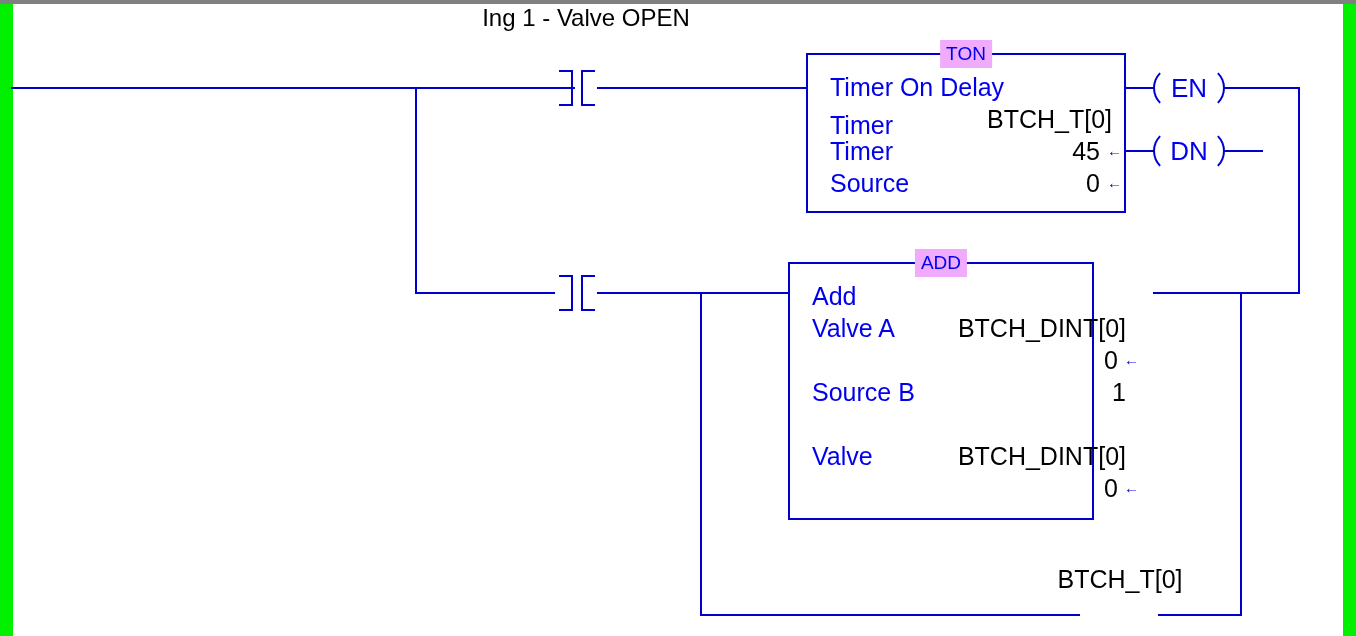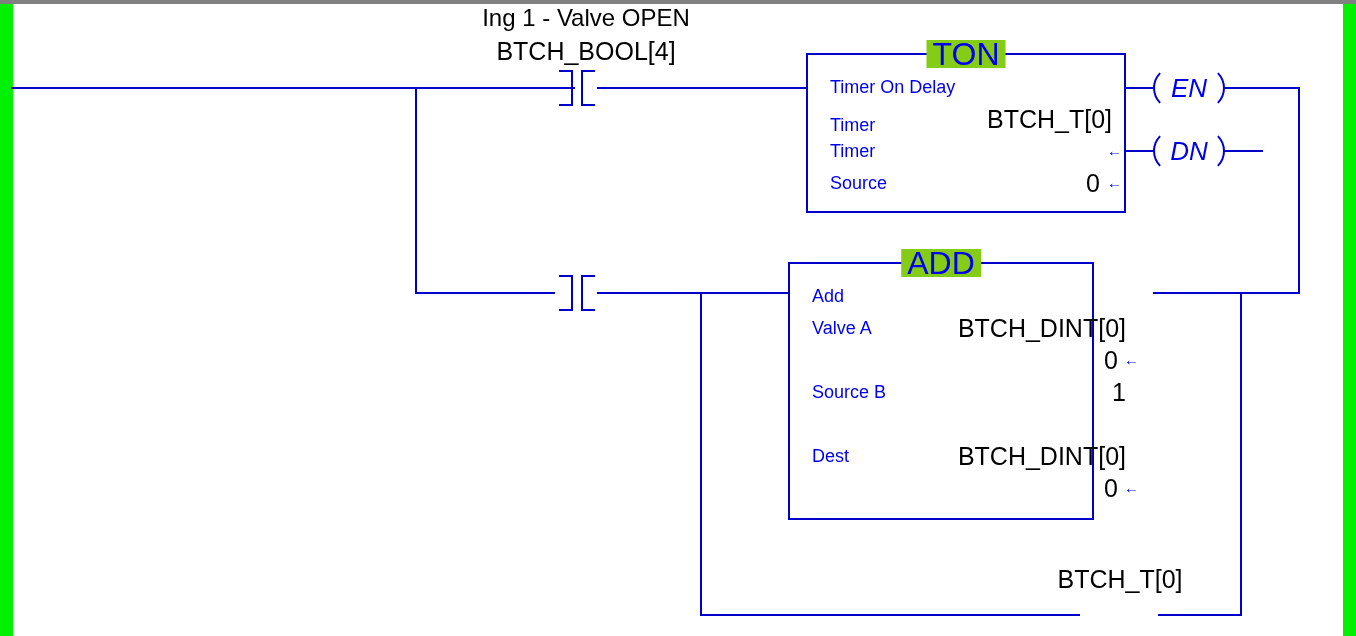--- a/index.html
+++ b/index.html
@@ -52,31 +52,31 @@
     position: absolute;
     border: 2px solid #0000cc;
     background: #ffffff;
     box-sizing: border-box;
   }
   .ibox-title {
     position: absolute;
     top: -15px;
     left: 50%;
     transform: translateX(-50%);
-    background: #84cc16;
+    background: #f0abfc;
     padding: 0 6px;
     color: #0000ee;
-    font-size: 32px;
+    font-size: 19px;
     line-height: 28px;
     white-space: nowrap;
   }
   .op-label {
     position: absolute;
     color: #0000ee;
-    font-size: 18px;
+    font-size: 25px;
     line-height: 28px;
     white-space: nowrap;
   }
   .op-value {
     position: absolute;
     color: #000000;
     font-size: 25px;
     line-height: 28px;
     white-space: nowrap;
     text-align: right;
@@ -128,21 +128,20 @@
   }
   .contact .tick-lt { left: 6px;  top: 0; }
   .contact .tick-lb { left: 6px;  top: 34px; }
   .contact .tick-rt { left: 28px; top: 0; }
   .contact .tick-rb { left: 28px; top: 34px; }
 
   
   .coil {
     position: absolute;
     height: 44px;
-    font-style: italic;
   }
   .coil .paren {
     position: absolute;
     top: 0;
     width: 22px;
     height: 44px;
     box-sizing: border-box;
     border: 2px solid #0000cc;
   }
   .coil .paren-l {
@@ -174,21 +173,20 @@
 
 <div id="canvas">
 
   <div class="top-strip"></div>
 
   <div class="rail rail-left"></div>
   <div class="rail rail-right"></div>
 
   <div class="comment-text" style="left:386px; top:4px; width:400px;">Ing 1 - Valve OPEN</div>
 
-  <div class="tag-text" style="left:386px; top:37px; width:400px;">BTCH_BOOL[4]</div>
 
   <div class="wire-h" style="left:11px; top:87px; width:564px;"></div>
 
   <div class="wire-h" style="left:597px; top:87px; width:209px;"></div>
 
   <div class="contact" style="left:553px; top:70px;">
     <div class="bar bar-l"></div>
     <div class="bar bar-r"></div>
     <div class="tick tick-lt"></div>
     <div class="tick tick-lb"></div>
@@ -204,20 +202,21 @@
 
   <div class="ibox" style="left:806px; top:53px; width:320px; height:160px;">
     <div class="ibox-title">TON</div>
 
     <div class="op-label" style="left:22px; top:18px;">Timer On Delay</div>
 
     <div class="op-label" style="left:22px; top:56px;">Timer</div>
     <div class="op-value" style="left:140px; top:50px; width:164px;">BTCH_T[0]</div>
 
     <div class="op-label" style="left:22px; top:82px;">Timer</div>
+    <div class="op-value" style="left:140px; top:82px; width:152px;">45</div>
     <div class="op-value arrowg" style="left:296px; top:82px; width:14px; text-align:left;">←</div>
 
     <div class="op-label" style="left:22px; top:114px;">Source</div>
     <div class="op-value" style="left:140px; top:114px; width:152px;">0</div>
     <div class="op-value arrowg" style="left:296px; top:114px; width:14px; text-align:left;">←</div>
   </div>
 
   <div class="wire-h" style="left:1126px; top:87px; width:29px;"></div>
   <div class="coil" style="left:1153px; top:66px; width:72px;">
     <div class="paren paren-l"></div>
@@ -252,21 +251,21 @@
     <div class="op-label" style="left:22px; top:18px;">Add</div>
 
     <div class="op-label" style="left:22px; top:50px;">Valve A</div>
     <div class="op-value" style="left:150px; top:50px; width:186px;">BTCH_DINT[0]</div>
     <div class="op-value" style="left:150px; top:82px; width:178px;">0</div>
     <div class="op-value arrowg" style="left:331px; top:82px; width:14px; text-align:left;">←</div>
 
     <div class="op-label" style="left:22px; top:114px;">Source B</div>
     <div class="op-value" style="left:150px; top:114px; width:186px;">1</div>
 
-    <div class="op-label" style="left:22px; top:178px;">Dest</div>
+    <div class="op-label" style="left:22px; top:178px;">Valve</div>
     <div class="op-value" style="left:150px; top:178px; width:186px;">BTCH_DINT[0]</div>
     <div class="op-value" style="left:150px; top:210px; width:178px;">0</div>
     <div class="op-value arrowg" style="left:331px; top:210px; width:14px; text-align:left;">←</div>
   </div>
 
   <div class="wire-h" style="left:1153px; top:292px; width:147px;"></div>
 
   <div class="wire-v" style="left:700px; top:292px; height:324px;"></div>
 
   <div class="wire-v" style="left:1240px; top:292px; height:324px;"></div>

